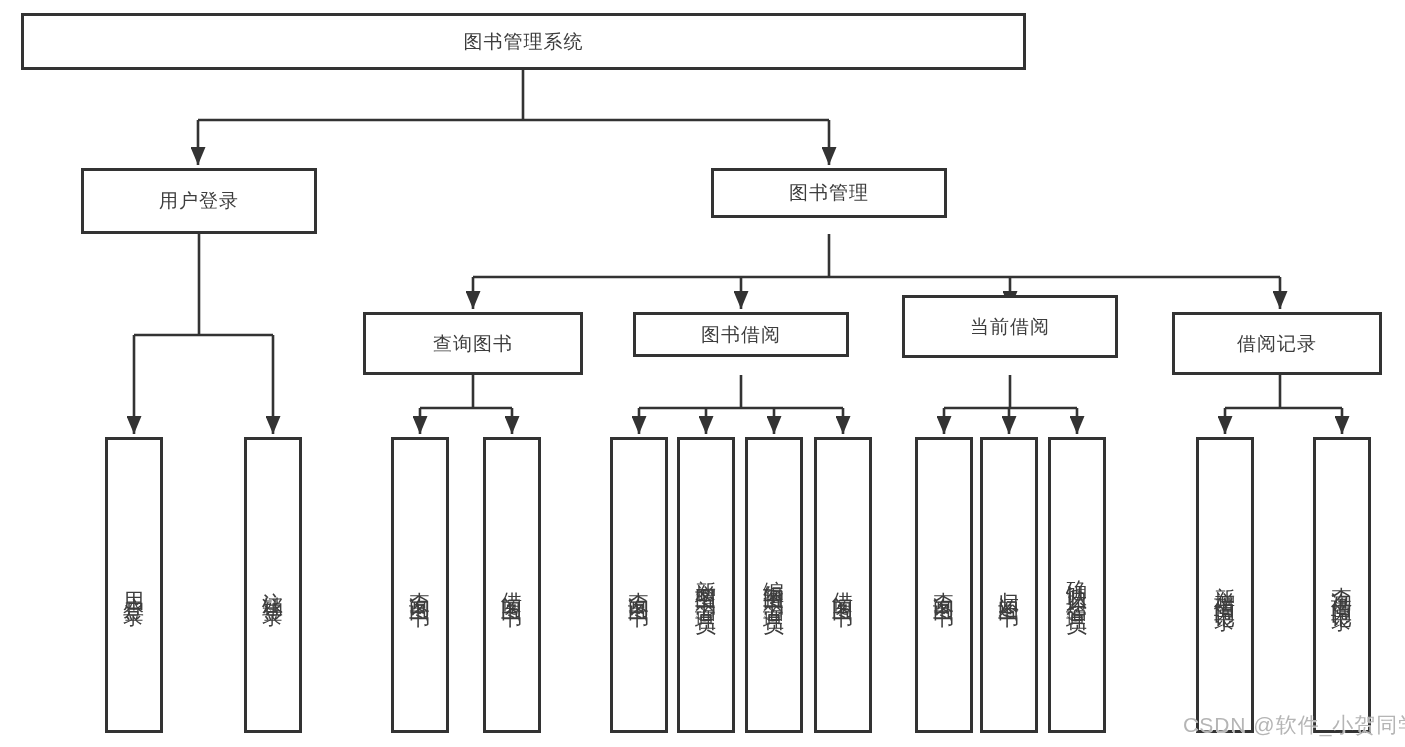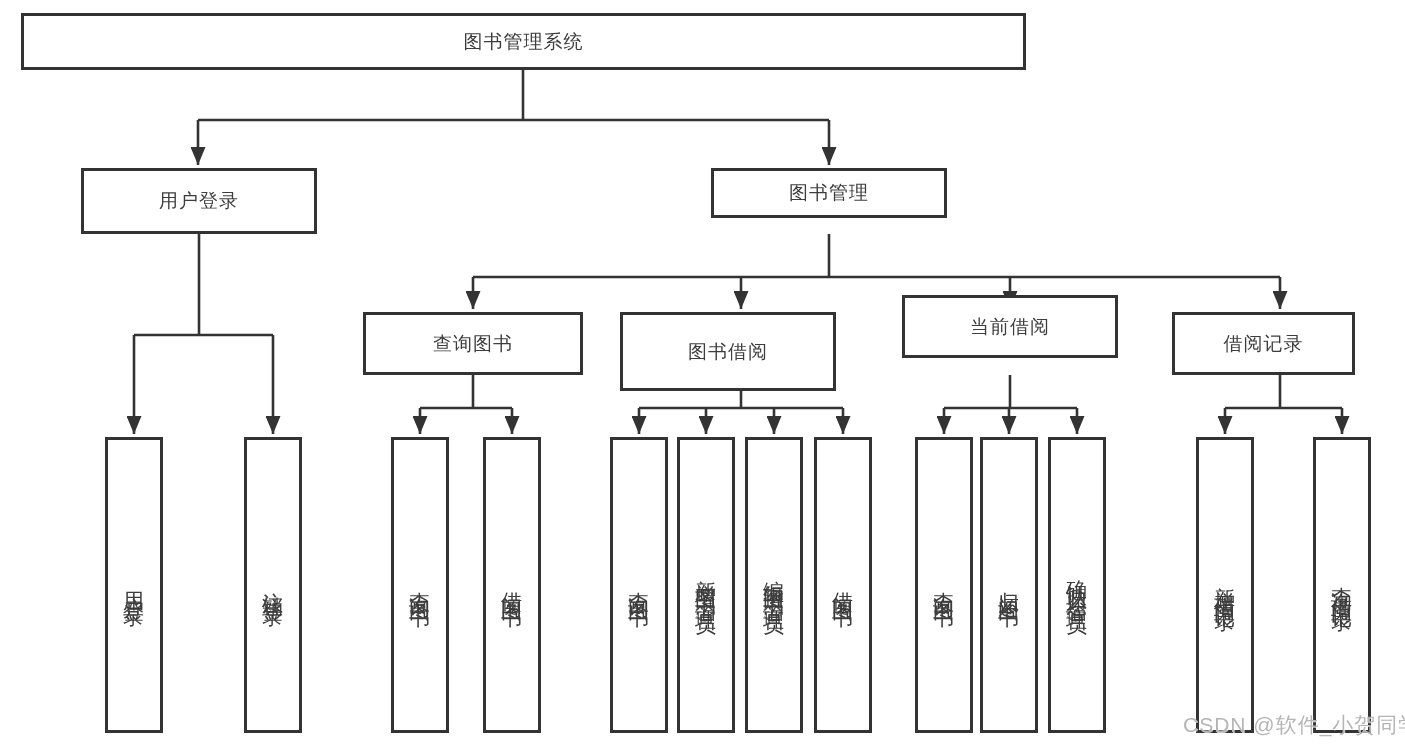--- a/index.html
+++ b/index.html
@@ -137,27 +137,27 @@
   <div class="node h" style="left:81px;top:168px;width:236px;height:66px">
     <span>用户登录</span>
   </div>
   <div class="node h" style="left:711px;top:168px;width:236px;height:50px">
     <span>图书管理</span>
   </div>
 
   <div class="node h" style="left:363px;top:312px;width:220px;height:63px">
     <span>查询图书</span>
   </div>
-  <div class="node h" style="left:620px;top:312px;width:216px;height:79px">
+  <div class="node h" style="left:633px;top:312px;width:216px;height:45px">
     <span>图书借阅</span>
   </div>
   <div class="node h" style="left:902px;top:295px;width:216px;height:63px">
     <span>当前借阅</span>
   </div>
-  <div class="node h" style="left:1172px;top:312px;width:183px;height:63px">
+  <div class="node h" style="left:1172px;top:312px;width:210px;height:63px">
     <span>借阅记录</span>
   </div>
 
   <div class="node v tight" style="left:105px;top:437px;width:58px;height:296px">
     <span>用户登录</span>
   </div>
   <div class="node v tight" style="left:244px;top:437px;width:58px;height:296px">
     <span>注销登录</span>
   </div>
 

